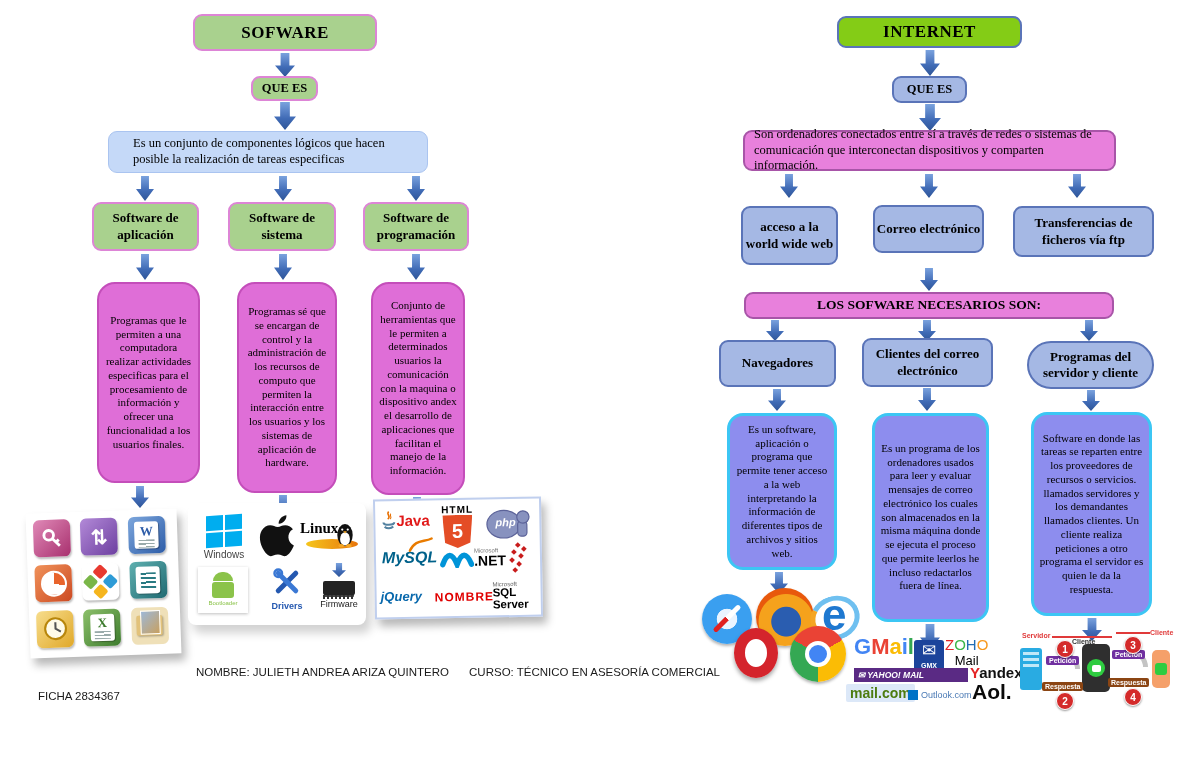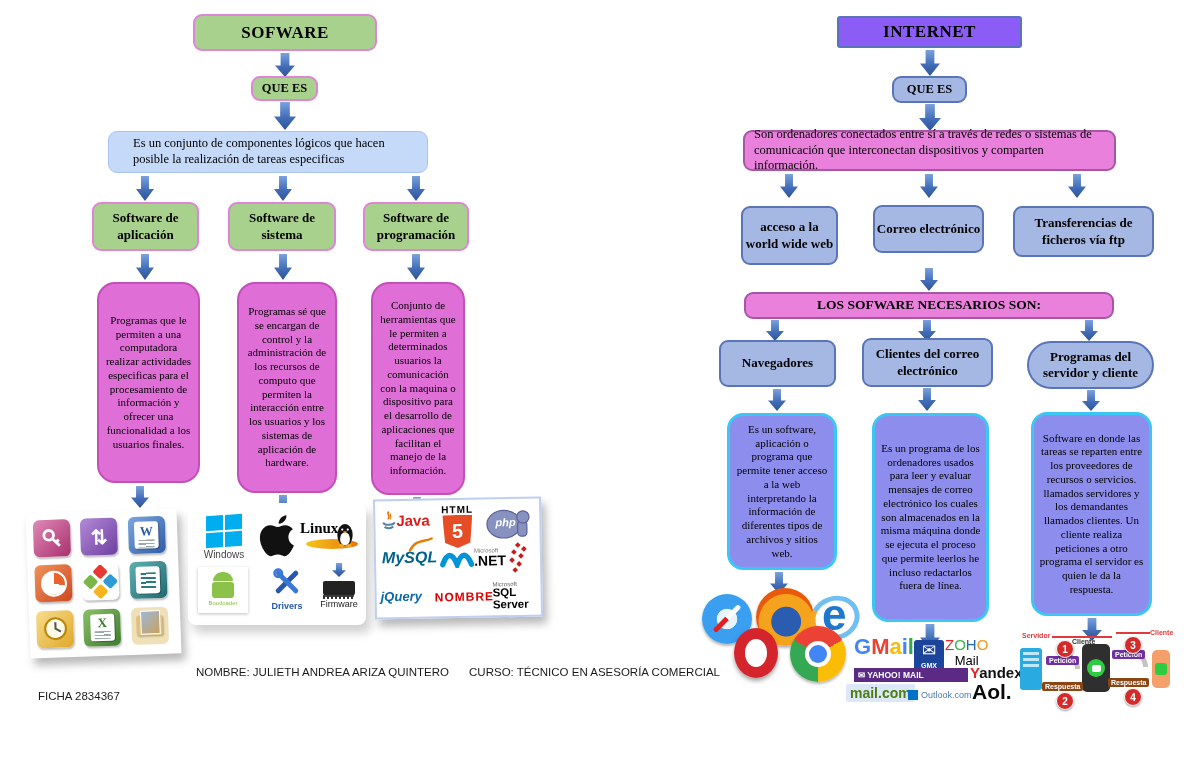--- a/index.html
+++ b/index.html
@@ -7,21 +7,21 @@
         font-family:"Liberation Serif",serif;color:#000;}
   .abs{position:absolute;box-sizing:border-box;}
   .box{position:absolute;box-sizing:border-box;display:flex;align-items:center;justify-content:center;
        text-align:center;line-height:1.25;}
   
   .green{background:#a9d18e;border:2px solid #dd85d6;border-radius:9px;font-weight:bold;}
   .defblue{background:#c5d9f8;border:1.5px solid #aac4f0;border-radius:9px;justify-content:flex-start;
            text-align:left;padding:4px 9px;font-size:12.5px;}
   .pinkL{background:#df6ed7;border:2.5px solid #c44eba;border-radius:18px;font-size:11px;padding:8px 5px;}
   
-  .bluebx{background:#8b5cf6;border:2px solid #5a74b8;border-radius:3px;font-weight:bold;}
+  .bluebx{background:#84cc16;border:2px solid #5a74b8;border-radius:9px;font-weight:bold;}
   .bluebx2{background:#a5b8e4;border:2px solid #5a74b8;border-radius:9px;font-weight:bold;}
   .pinkR{background:#e880dc;border:2px solid #a855a8;border-radius:9px;}
   .purp{background:#8d8dee;border:3px solid #3cc6f4;border-radius:16px;font-size:11px;padding:7px 5px;}
   .arr{position:absolute;background:linear-gradient(180deg,#7aa2de 0%,#3f6ab5 60%,#2f5597 100%);
        clip-path:polygon(28% 0,72% 0,72% 52%,100% 52%,50% 100%,0 52%,28% 52%);}
   .title{font-size:17px;font-weight:bold;letter-spacing:.5px;}
   .ques{font-size:12.5px;font-weight:bold;}
   .lbl{font-size:13px;}
   .card{position:absolute;background:#fff;box-shadow:4px 7px 9px rgba(0,0,0,.28);}
   
@@ -58,21 +58,21 @@
   <div class="box green lbl" style="left:92px;top:202px;width:107px;height:49px;font-weight:bold;">Software de aplicación</div>
   <div class="box green lbl" style="left:228px;top:202px;width:108px;height:49px;font-weight:bold;">Software de sistema</div>
   <div class="box green lbl" style="left:363px;top:202px;width:106px;height:49px;font-weight:bold;">Software de programación</div>
 
   <div class="arr" style="left:136px;top:254px;width:18px;height:26px;"></div>
   <div class="arr" style="left:274px;top:254px;width:18px;height:26px;"></div>
   <div class="arr" style="left:407px;top:254px;width:18px;height:26px;"></div>
 
   <div class="box pinkL" style="left:97px;top:282px;width:103px;height:201px;">Programas que le permiten a una computadora realizar actividades especificas para el procesamiento de información y ofrecer una funcionalidad a los usuarios finales.</div>
   <div class="box pinkL" style="left:237px;top:282px;width:100px;height:211px;">Programas sé que se encargan de control y la administración de los recursos de computo que permiten la interacción entre los usuarios y los sistemas de aplicación de hardware.</div>
-  <div class="box pinkL" style="left:371px;top:282px;width:94px;height:213px;">Conjunto de herramientas que le permiten a determinados usuarios la comunicación con la maquina o dispositivo para el desarrollo de aplicaciones que facilitan el manejo de la información.</div>
+  <div class="box pinkL" style="left:371px;top:282px;width:94px;height:213px;">Conjunto de herramientas que le permiten a determinados usuarios la comunicación con la maquina o dispositivo andex el desarrollo de aplicaciones que facilitan el manejo de la información.</div>
 
   <div class="arr" style="left:131px;top:486px;width:18px;height:22px;"></div>
   <div class="arr" style="left:274px;top:495px;width:18px;height:24px;"></div>
   <div class="arr" style="left:408px;top:497px;width:18px;height:21px;"></div>
 
   <div class="card ogrid" style="left:28px;top:511px;width:137px;height:131px;transform:rotate(-2deg);">
     <div class="oi" style="background:linear-gradient(135deg,#e08ab8,#a8306e);">
       <svg width="24" height="24" viewBox="0 0 20 20">
           <circle cx="7" cy="7" r="4" fill="none" stroke="#fff" stroke-width="2.4"></circle>
           <path d="M10 10 L16 16 M13 13 l2.2 -2.2" stroke="#fff" stroke-width="2.4"></path>
@@ -316,21 +316,21 @@
     </div>
     <div class="abs" style="left:62px;top:12px;width:30px;height:34px;background:#1c449b;border-radius:3px;text-align:center;color:#fff;">
       <div style="font-size:17px;line-height:22px;">✉</div>
       <div style="font-size:7px;font-weight:bold;">GMX</div>
     </div>
     <div class="abs" style="left:93px;top:8px;font-size:15px;font-weight:normal;">
       <span style="color:#e42527;">Z</span><span style="color:#3cb54a;">O</span><span style="color:#226db4;">H</span><span style="color:#f7981d;">O</span>
       <div style="color:#000;font-size:13px;text-align:center;">Mail</div>
     </div>
     <div class="abs" style="left:2px;top:40px;width:114px;height:14px;background:#5a2a84;color:#fff;font-size:8.5px;
-         font-weight:bold;display:flex;align-items:center;padding-left:4px;box-sizing:border-box;">✉ YAHOO! MAIL</div>
+         font-weight:bold;font-style:italic;display:flex;align-items:center;padding-left:4px;box-sizing:border-box;">✉ YAHOO! MAIL</div>
     <div class="abs" style="left:-6px;top:56px;font-size:14px;font-weight:bold;color:#4d7c0f;background:#dce8f8;padding:1px 4px;border-radius:2px;">mail.com</div>
     <div class="abs" style="left:56px;top:62px;display:flex;align-items:center;gap:3px;">
       <div style="width:10px;height:10px;background:#0072c6;"></div>
       <span style="font-size:9px;color:#4a7ab5;">Outlook.com</span>
     </div>
     <div class="abs" style="left:118px;top:36px;font-size:15px;font-weight:bold;">
       <span style="color:#e42527;">Y</span><span style="color:#111;">andex</span>
     </div>
     <div class="abs" style="left:120px;top:52px;font-size:21px;font-weight:bold;color:#0a0a0a;">Aol.</div>
   </div>

